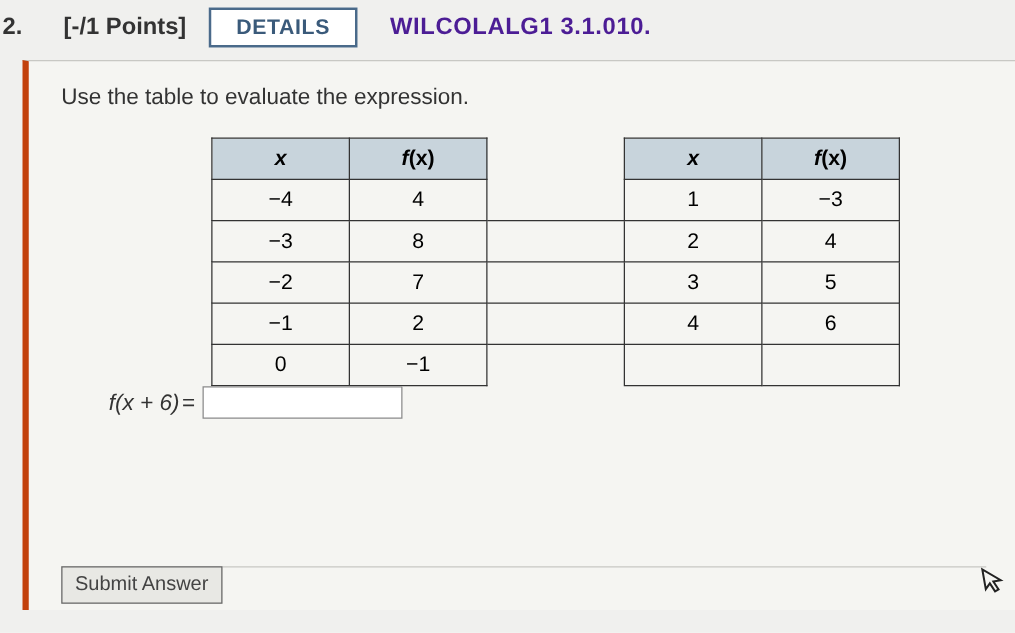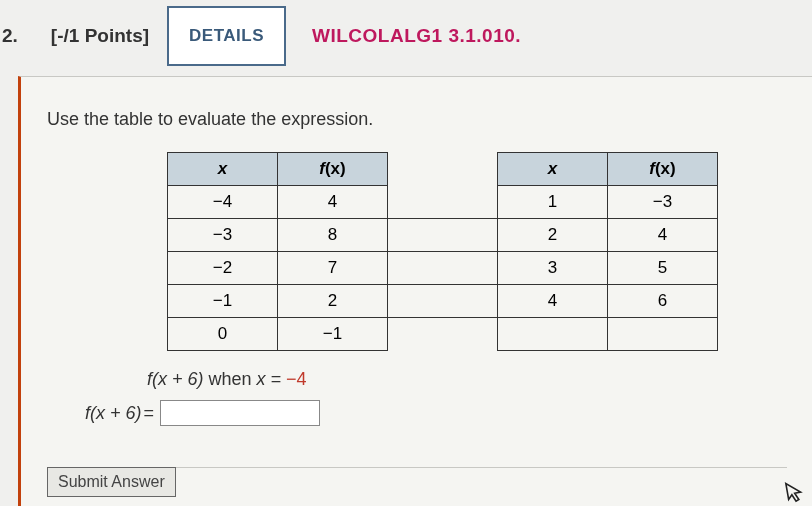--- a/index.html
+++ b/index.html
@@ -31,37 +31,37 @@
     font-size: 19px;
     margin-right: 6px;
     padding-left: 21px;
   }
   .btn {
     border: 2px solid #4a6a8a;
     background: #fff;
     color: #3a5a7a;
     font-weight: bold;
     font-size: 17px;
-    padding: 18px 20px;
+    padding: 4px 20px;
     letter-spacing: 0.5px;
     cursor: pointer;
   }
   .assign {
     font-weight: bold;
-    color: #be185d;
+    color: #4c1d95;
     font-size: 19px;
     margin-left: 14px;
     letter-spacing: 0.5px;
   }
   .content {
     border-top: 1px solid #c8c8c4;
-    border-left: 3px solid #c2410c;
+    border-left: 5px solid #c2410c;
     background: #f5f5f2;
     margin-left: 18px;
-    padding: 32px 20px 0 26px;
+    padding: 18px 20px 0 26px;
     height: 440px;
     position: relative;
   }
   .instr {
     color: #333;
     font-size: 18px;
     margin-bottom: 22px;
   }
   .tables-wrap {
     display: flex;
@@ -107,21 +107,21 @@
     width: 160px;
     height: 26px;
     border: 1px solid #888;
     background: #fff;
     font-size: 16px;
     padding: 2px 4px;
   }
   .submit-wrap {
     position: absolute;
     left: 26px;
-    bottom: 18px;
+    bottom: 4px;
     border-top: 1px solid #c8c8c4;
     width: 740px;
     padding-top: 0;
   }
   .submit-btn {
     border: 1.5px solid #666;
     background: #e8e8e4;
     color: #444;
     font-size: 16px;
     padding: 5px 10px;
@@ -193,23 +193,20 @@
         <td>0</td>
         <td>−1</td>
         <td class="spacer-col" style="border-bottom:none"></td>
         <td class="empty-cell"></td>
         <td class="empty-cell"></td>
       </tr>
     </tbody>
       </table>
   </div>
 
-  <div class="prompt">
-    <span class="fx-ital">f(x + 6)</span><span> when </span><span class="fx-ital">x = </span><span class="xval">−4</span>
-  </div>
 
   <div class="answer-row">
     <span>f(x + 6)</span>
     <span class="eq"> = </span>
     <input class="answer-input" type="text" value="" style="">
   </div>
 
   <div class="submit-wrap">
     <button class="submit-btn">Submit Answer</button>
   </div>

